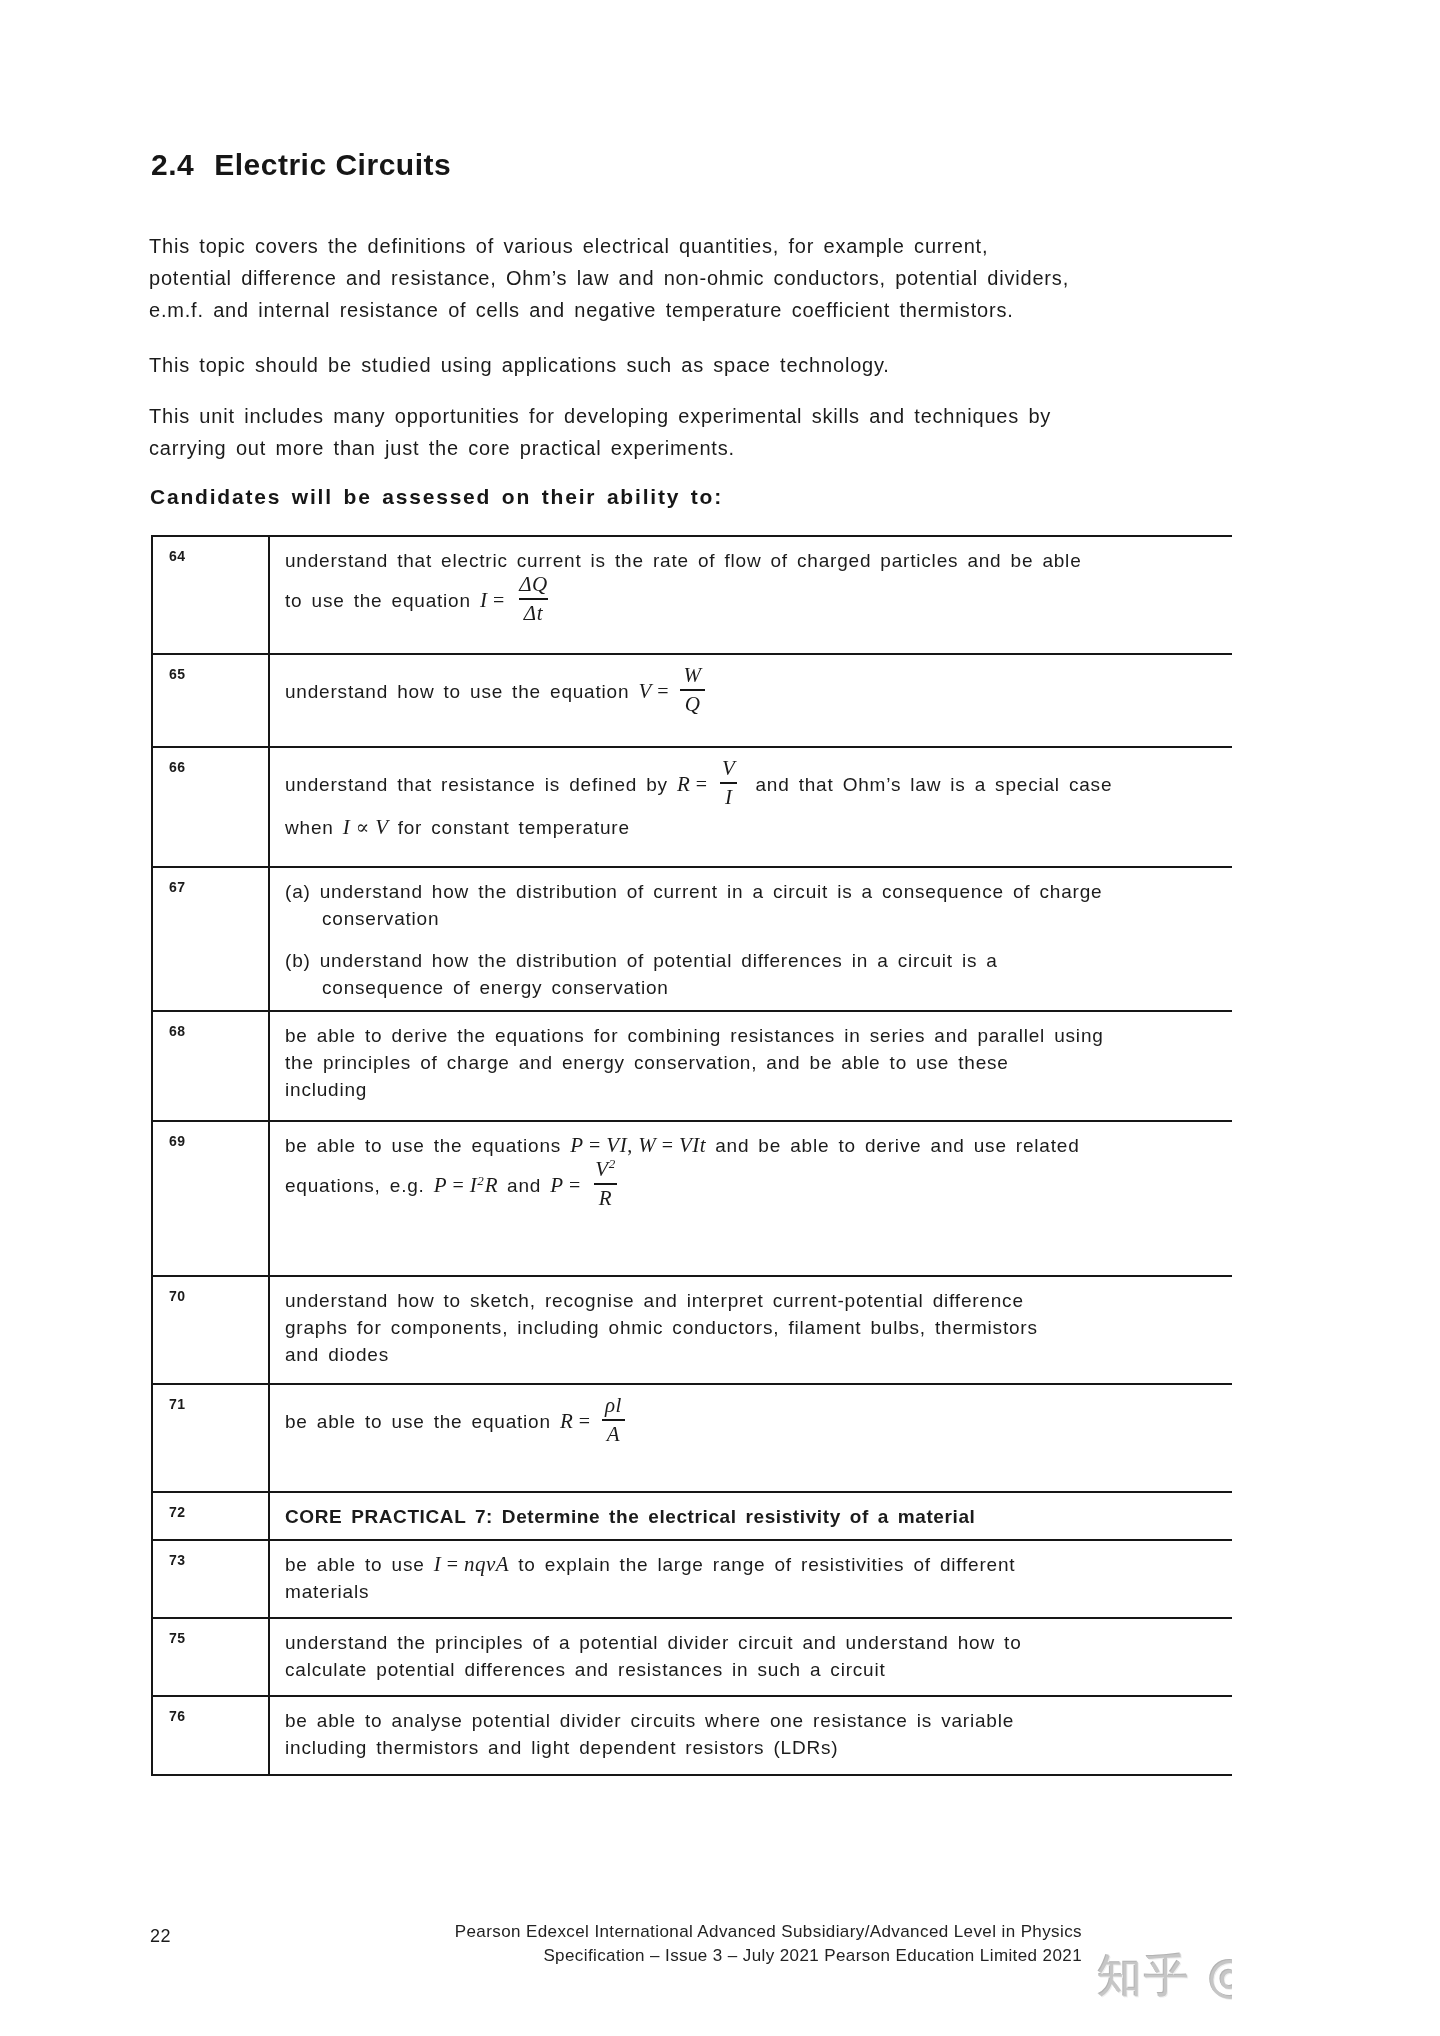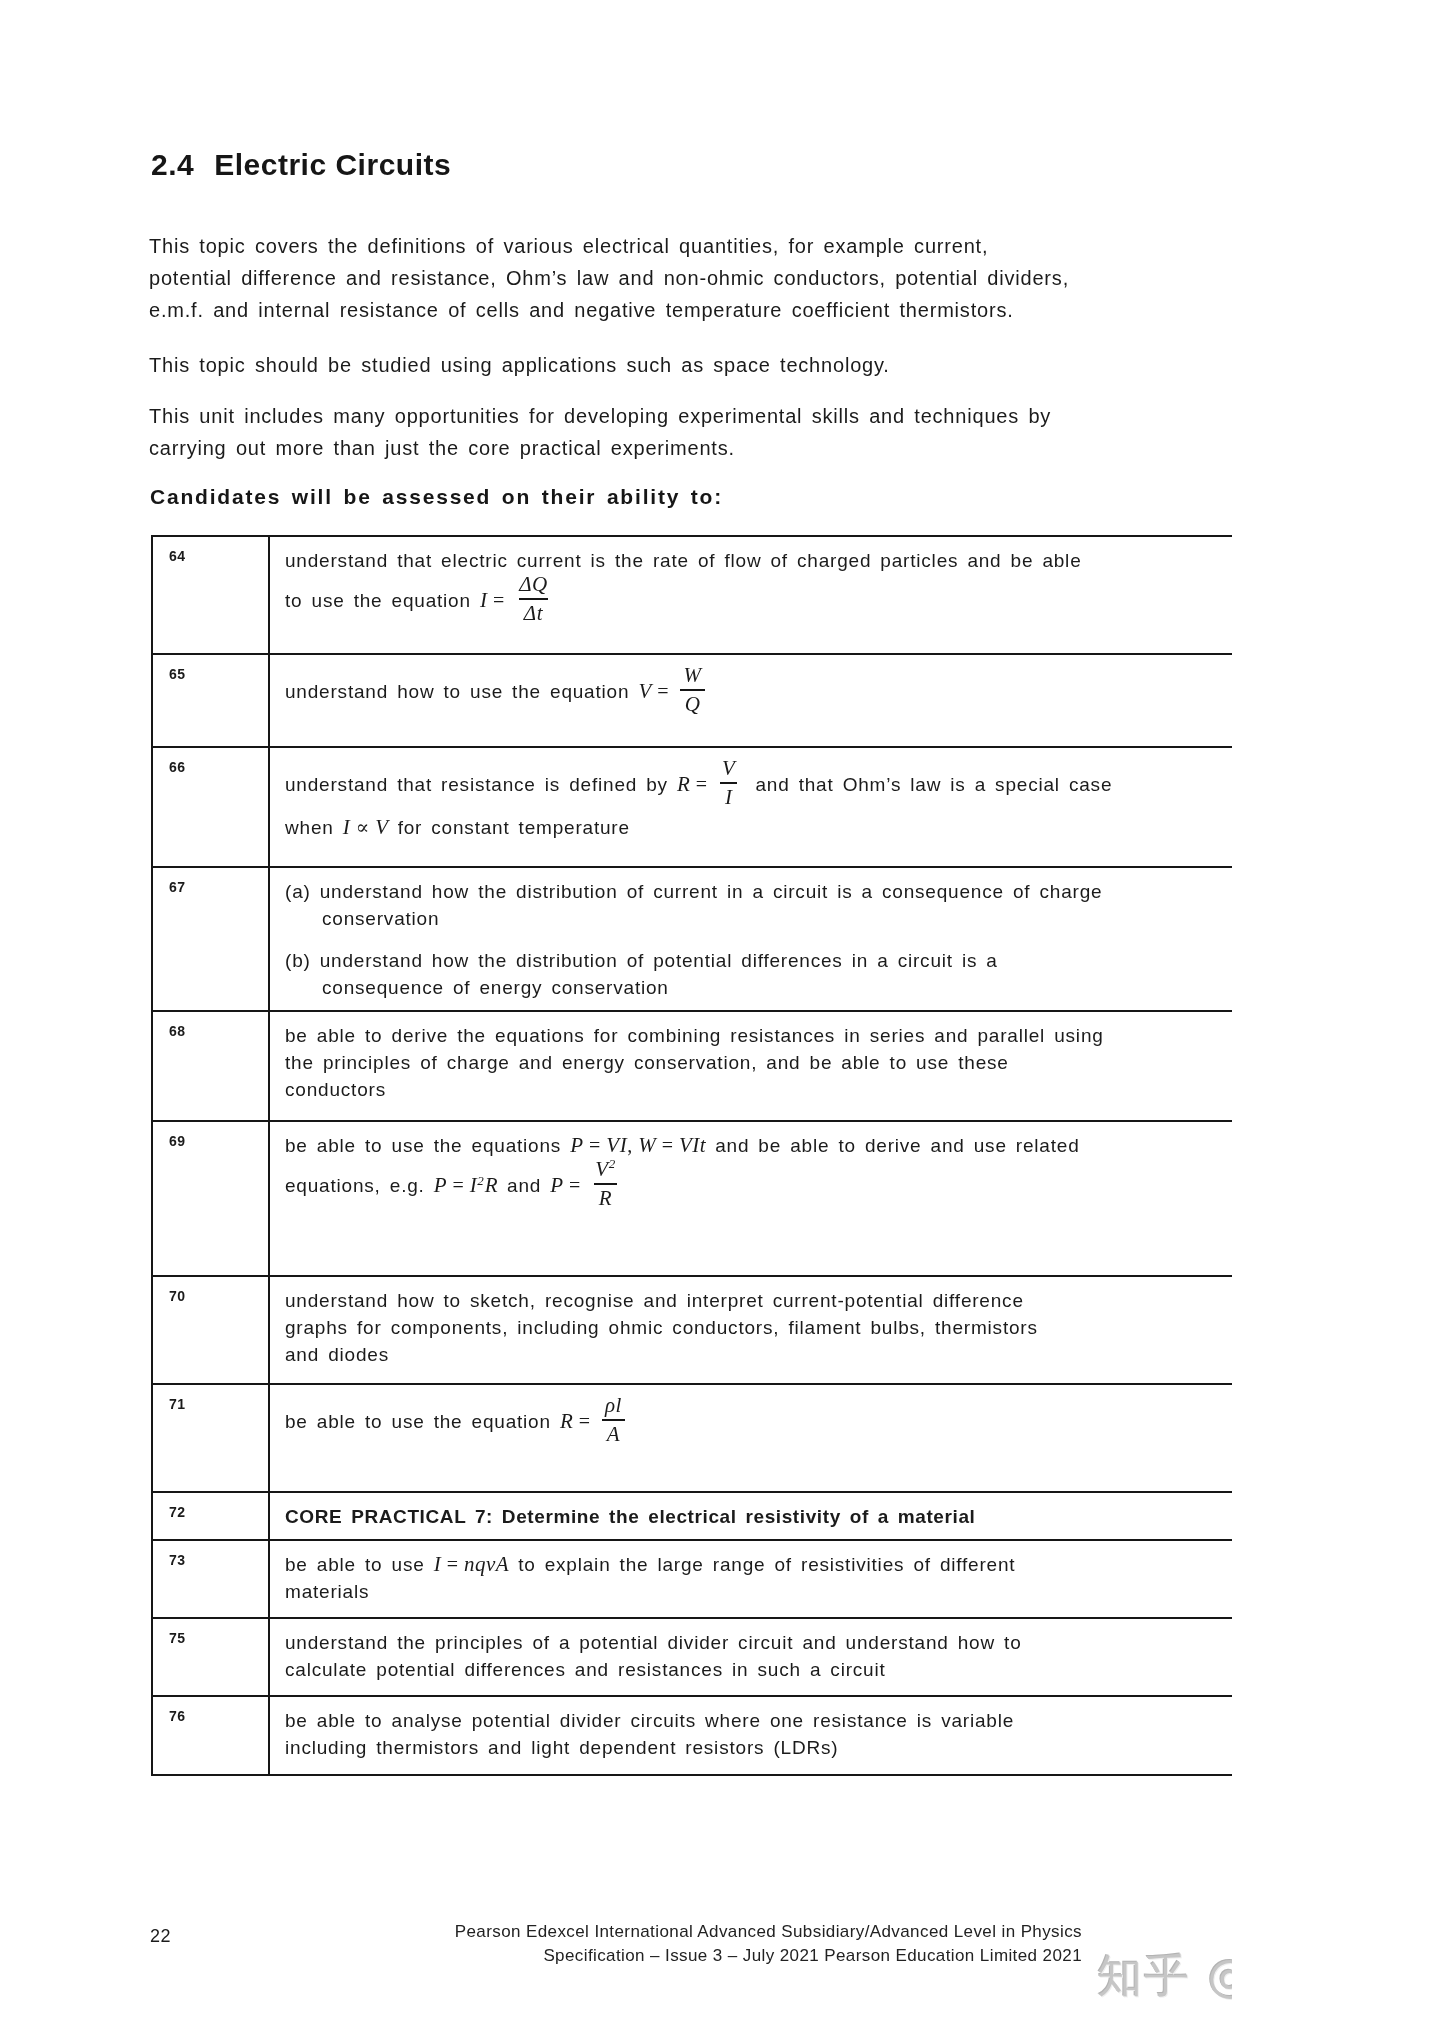--- a/index.html
+++ b/index.html
@@ -117,21 +117,21 @@
         </tr>
         <tr style="height: 142px;">
           <td class="num">67</td>
           <td class="cell">
             <div class="hang"><span>(a) understand how the distribution of current in a circuit is a consequence of charge</span><br><span>conservation</span></div>
             <div class="hang"><span>(b) understand how the distribution of potential differences in a circuit is a</span><br><span>consequence of energy conservation</span></div>
           </td>
         </tr>
         <tr style="height: 110px;">
           <td class="num">68</td>
-          <td class="cell"><span>be able to derive the equations for combining resistances in series and parallel using</span><br><span>the principles of charge and energy conservation, and be able to use these</span><br><span>conductors</span></td>
+          <td class="cell"><span>be able to derive the equations for combining resistances in series and parallel using</span><br><span>the principles of charge and energy conservation, and be able to use these</span><br><span>including</span></td>
         </tr>
         <tr style="height: 155px;">
           <td class="num">69</td>
           <td class="cell"><span>be able to use the equations </span><span class="mi">P</span><span class="mo"> = </span><span class="mi">VI</span><span class="mo">, </span><span class="mi">W</span><span class="mo"> = </span><span class="mi">VIt</span><span> and be able to derive and use related</span><br><span>equations, e.g. </span><span class="mi">P</span><span class="mo"> = </span><span class="mi">I</span><sup class="msup">2</sup><span class="mi">R</span><span> and </span><span class="mi">P</span><span class="mo"> = </span><span class="frac">
               <span class="num"><span class="mi">V</span><sup class="msup">2</sup></span>
               <span class="den"><span class="mi">R</span></span>
             </span></td>
         </tr>
         <tr style="height: 108px;">
           <td class="num">70</td>

